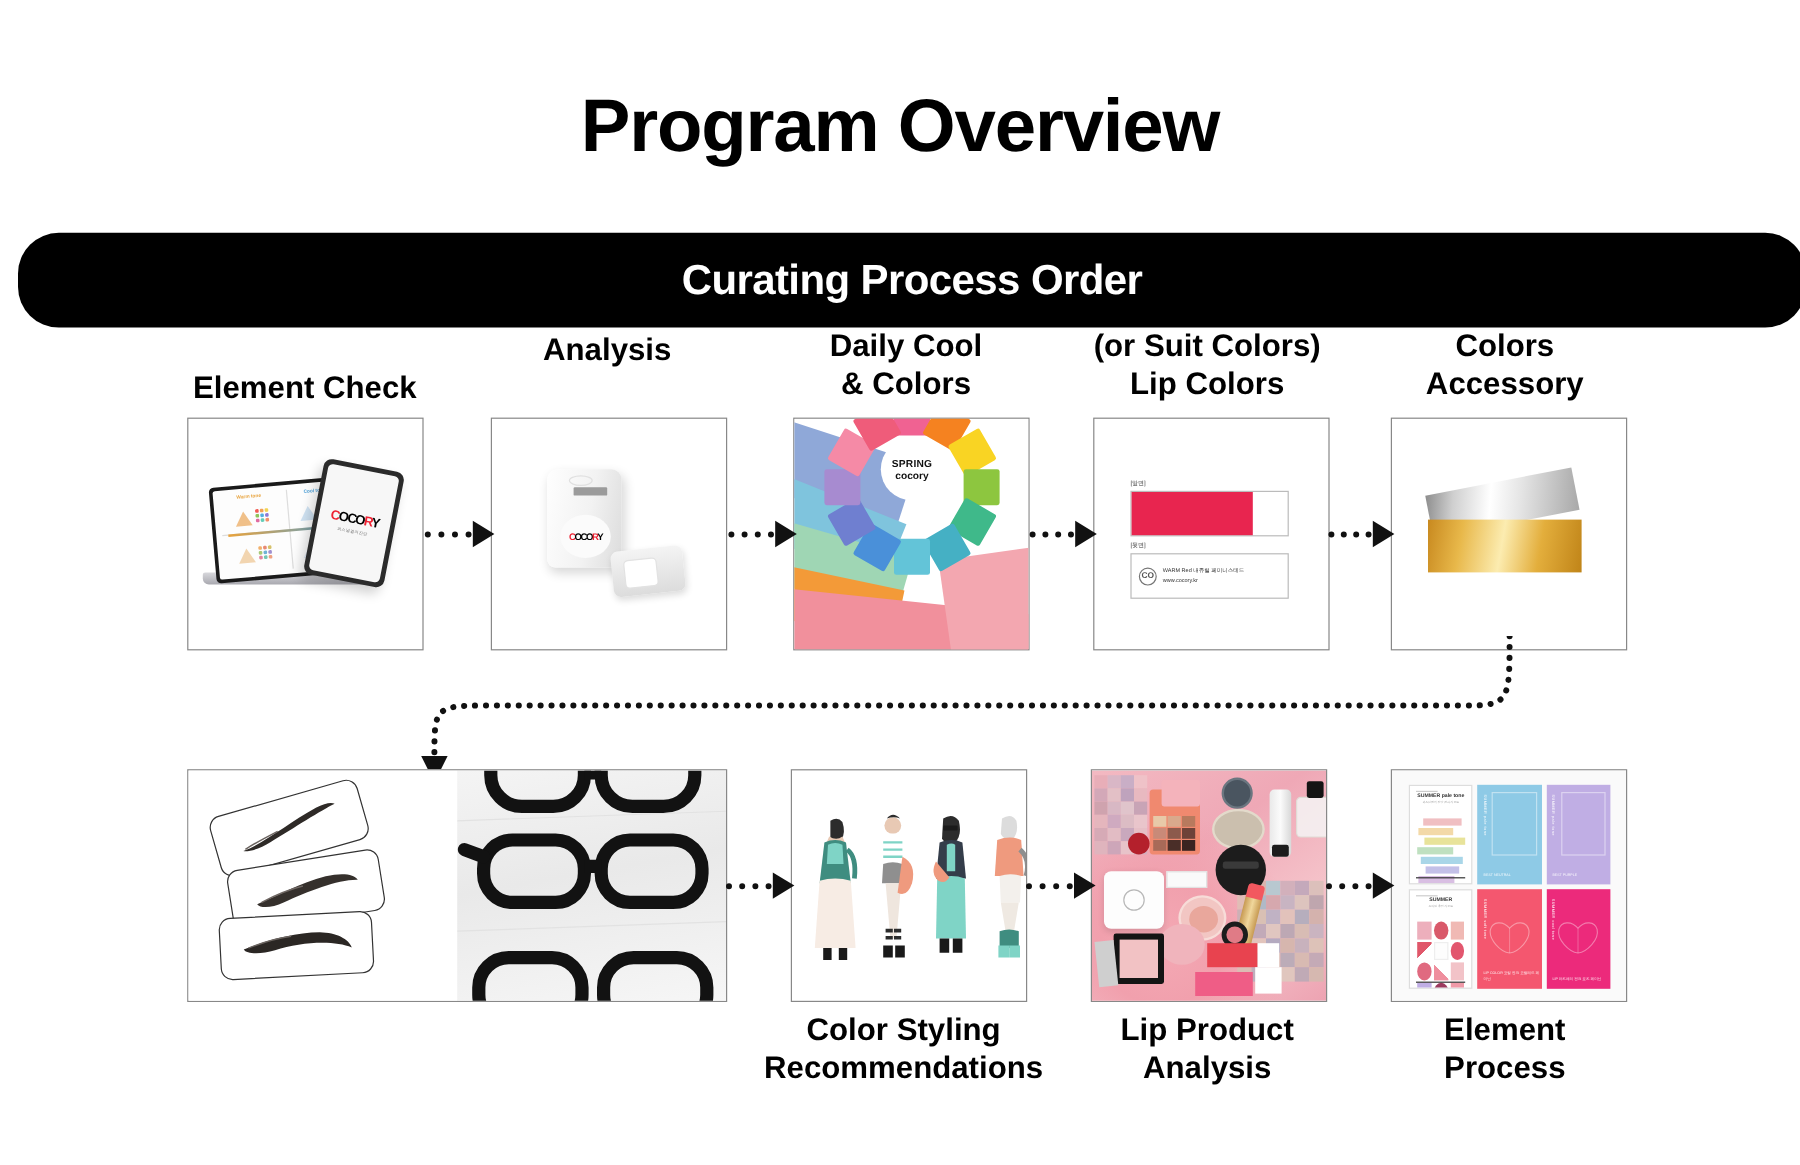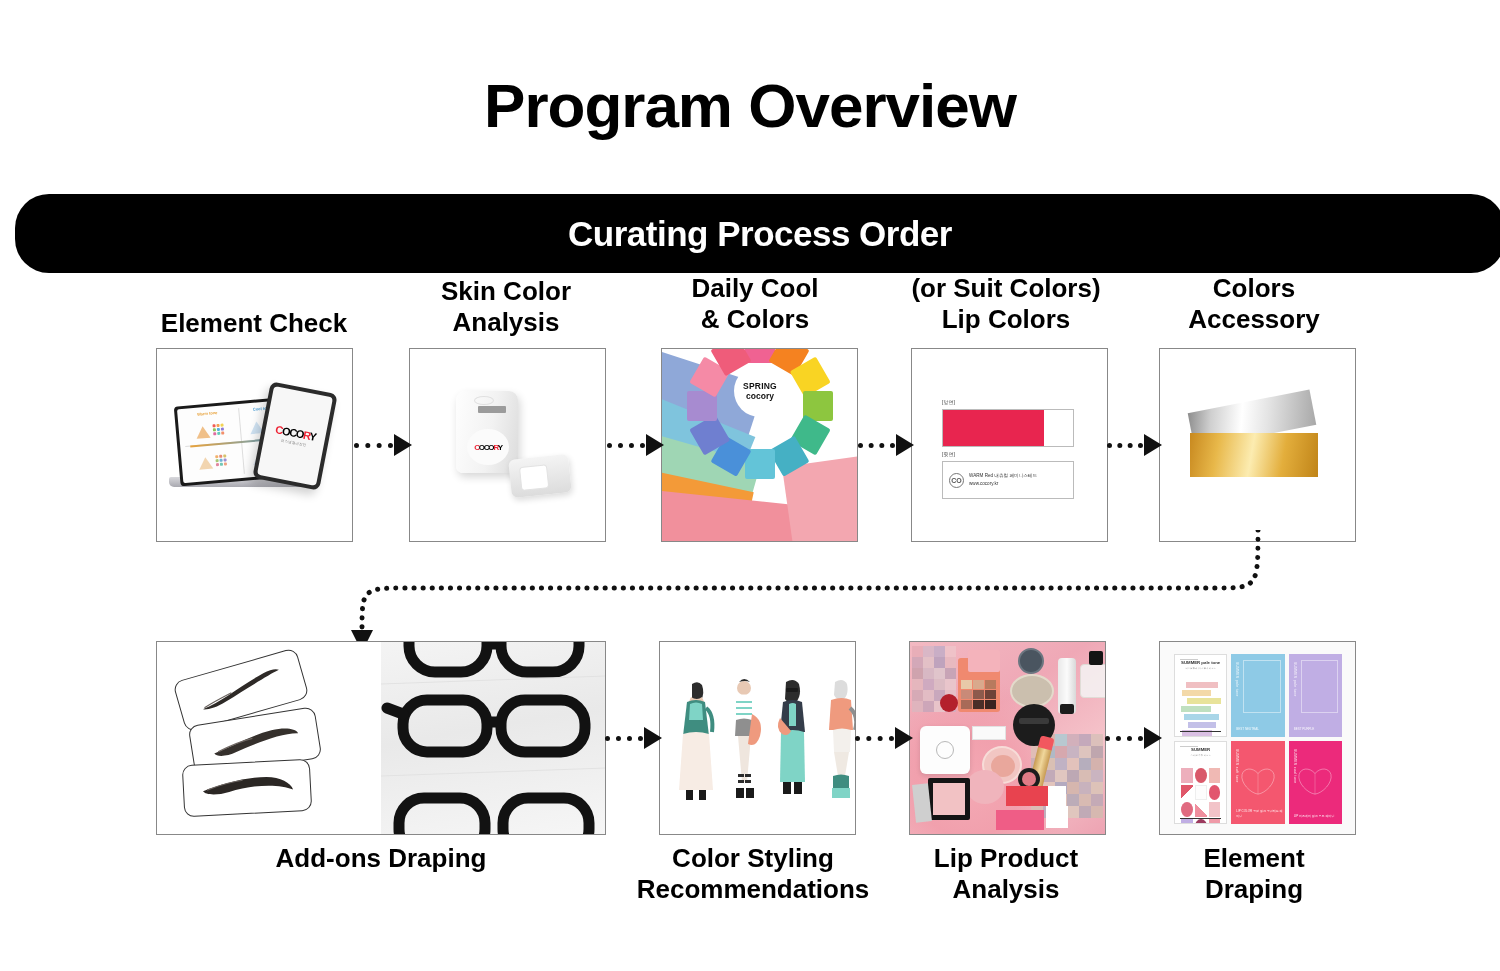--- a/index.html
+++ b/index.html
@@ -271,21 +271,20 @@
 
   <div class="main-title">Program Overview</div>
 
   <div class="banner">
     <div class="banner-text">Curating Process Order</div>
   </div>
 
   <div class="tile-label l1">Element Check</div>
 
   <div class="tile-label l2">
-    <div>Skin Color</div>
     <div>Analysis</div>
   </div>
 
   <div class="tile-label l3">
     <div>Daily Cool</div>
     <div>&amp; Colors</div>
   </div>
 
   <div class="tile-label l4">
     <div>(or Suit Colors)</div>
@@ -788,30 +787,29 @@
   </div>
   <div class="arrow-h a6">
     <div class="dots"></div>
     <div class="head"></div>
   </div>
   <div class="arrow-h a7">
     <div class="dots"></div>
     <div class="head"></div>
   </div>
 
-  <div class="tile-label l6">Add-ons Draping</div>
 
   <div class="tile-label l7">
     <div>Color Styling</div>
     <div>Recommendations</div>
   </div>
 
   <div class="tile-label l8">
     <div>Lip Product</div>
     <div>Analysis</div>
   </div>
 
   <div class="tile-label l9">
     <div>Element</div>
-    <div>Draping</div>
+    <div>Process</div>
   </div>
 
 </div>
 
 </body></html>

